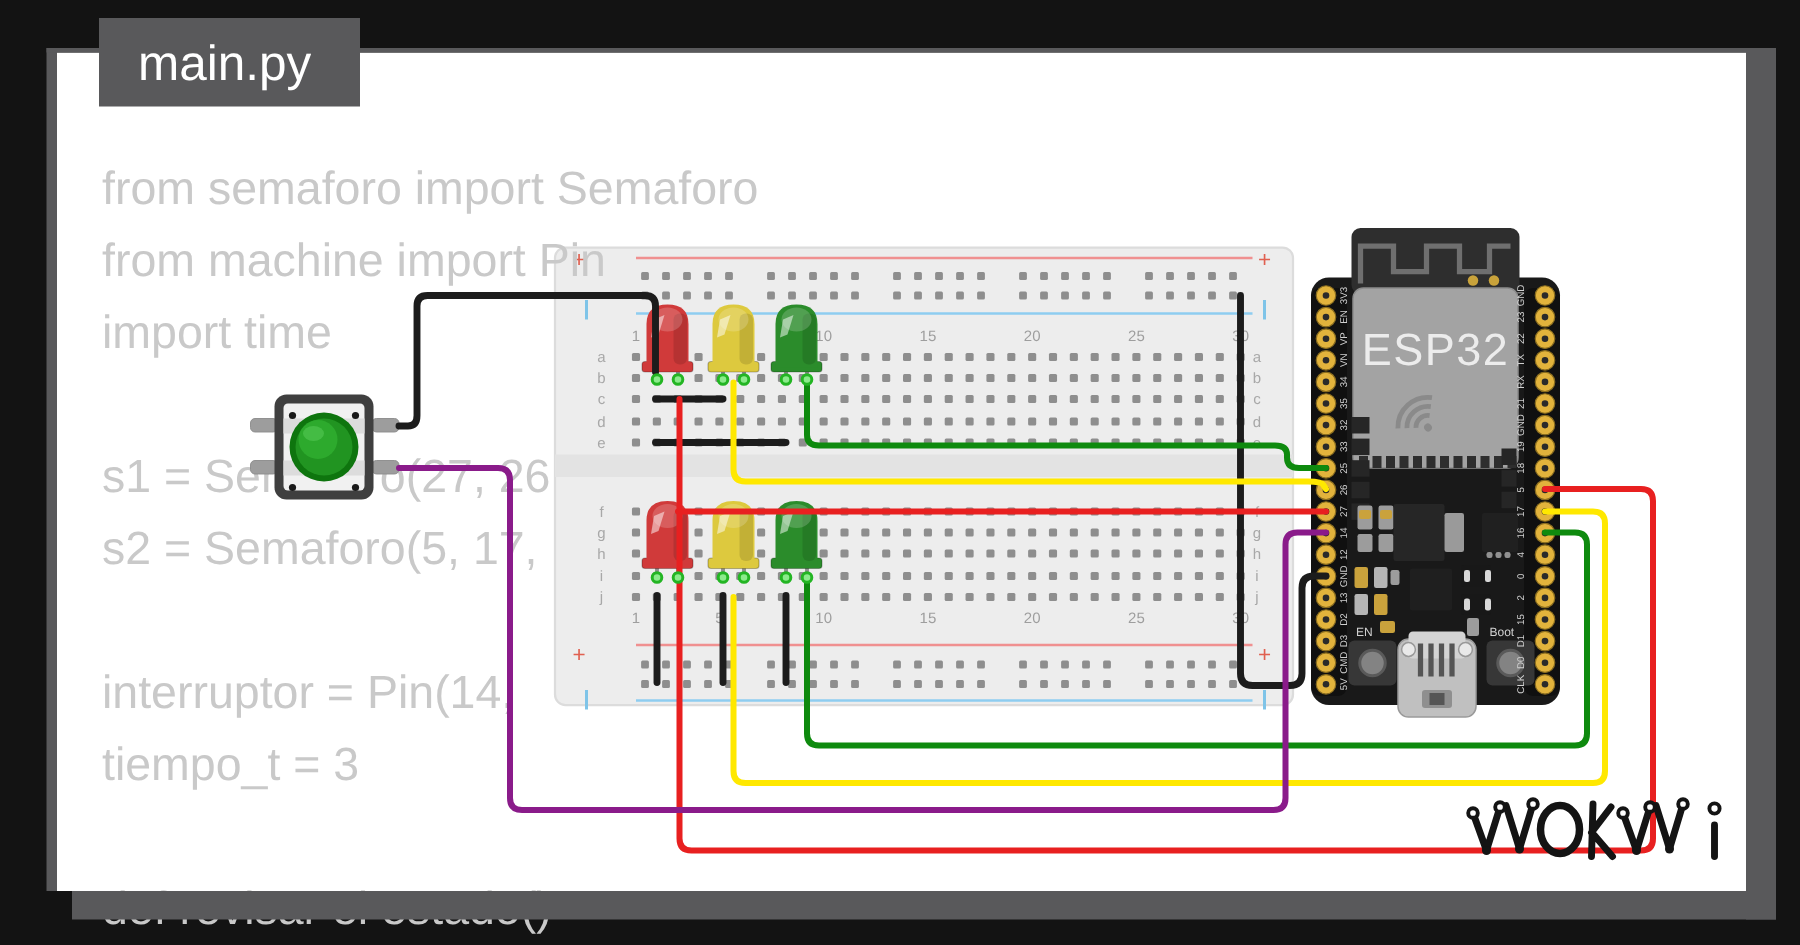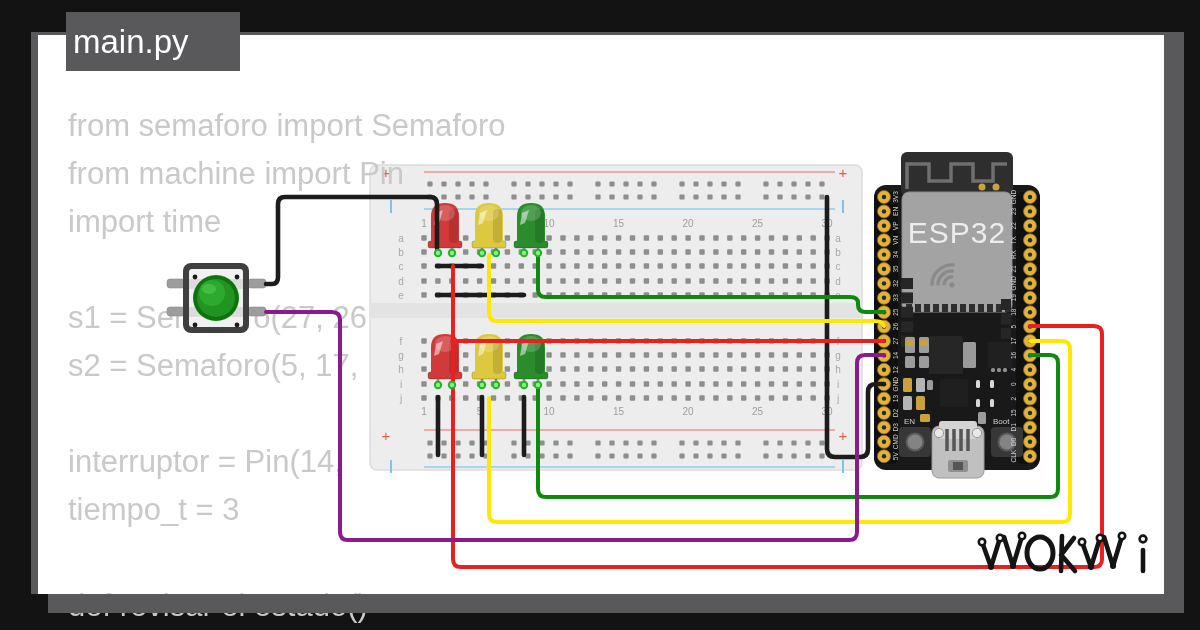--- a/index.html
+++ b/index.html
@@ -5,21 +5,21 @@
   html,body{margin:0;padding:0;background:#131313;}
   .stage{position:relative;width:1200px;height:630px;overflow:hidden;background:#131313;
          font-family:"Liberation Sans",sans-serif;}
   .card{position:absolute;left:38px;top:35px;width:1126px;height:559px;background:#ffffff;z-index:1;}
   .frame{position:absolute;background:#59595b;z-index:3;}
   .frame-left{left:31px;top:32px;width:7px;height:562px;}
   .frame-top{left:31px;top:32px;width:1153px;height:3px;}
   .frame-right{left:1164px;top:32px;width:20px;height:581px;}
   .frame-bottom{left:48px;top:594px;width:1136px;height:19px;}
   .tab{position:absolute;left:66px;top:12px;width:174px;height:59px;background:#59595b;z-index:4;
-       color:#ffffff;font-size:33px;line-height:59px;padding-left:7px;box-sizing:border-box;}
+       color:#ffffff;font-size:33px;line-height:59px;padding-left:26px;box-sizing:border-box;}
   #circuit{position:absolute;left:0;top:0;z-index:2;font-family:"Liberation Sans",sans-serif;}
 </style>
 </head>
 <body>
 
 <div class="stage">
   <div class="card"></div>
 
   <svg id="circuit" width="1200" height="630" viewBox="0 0 1200 630">
     <g id="g-breadboard">

